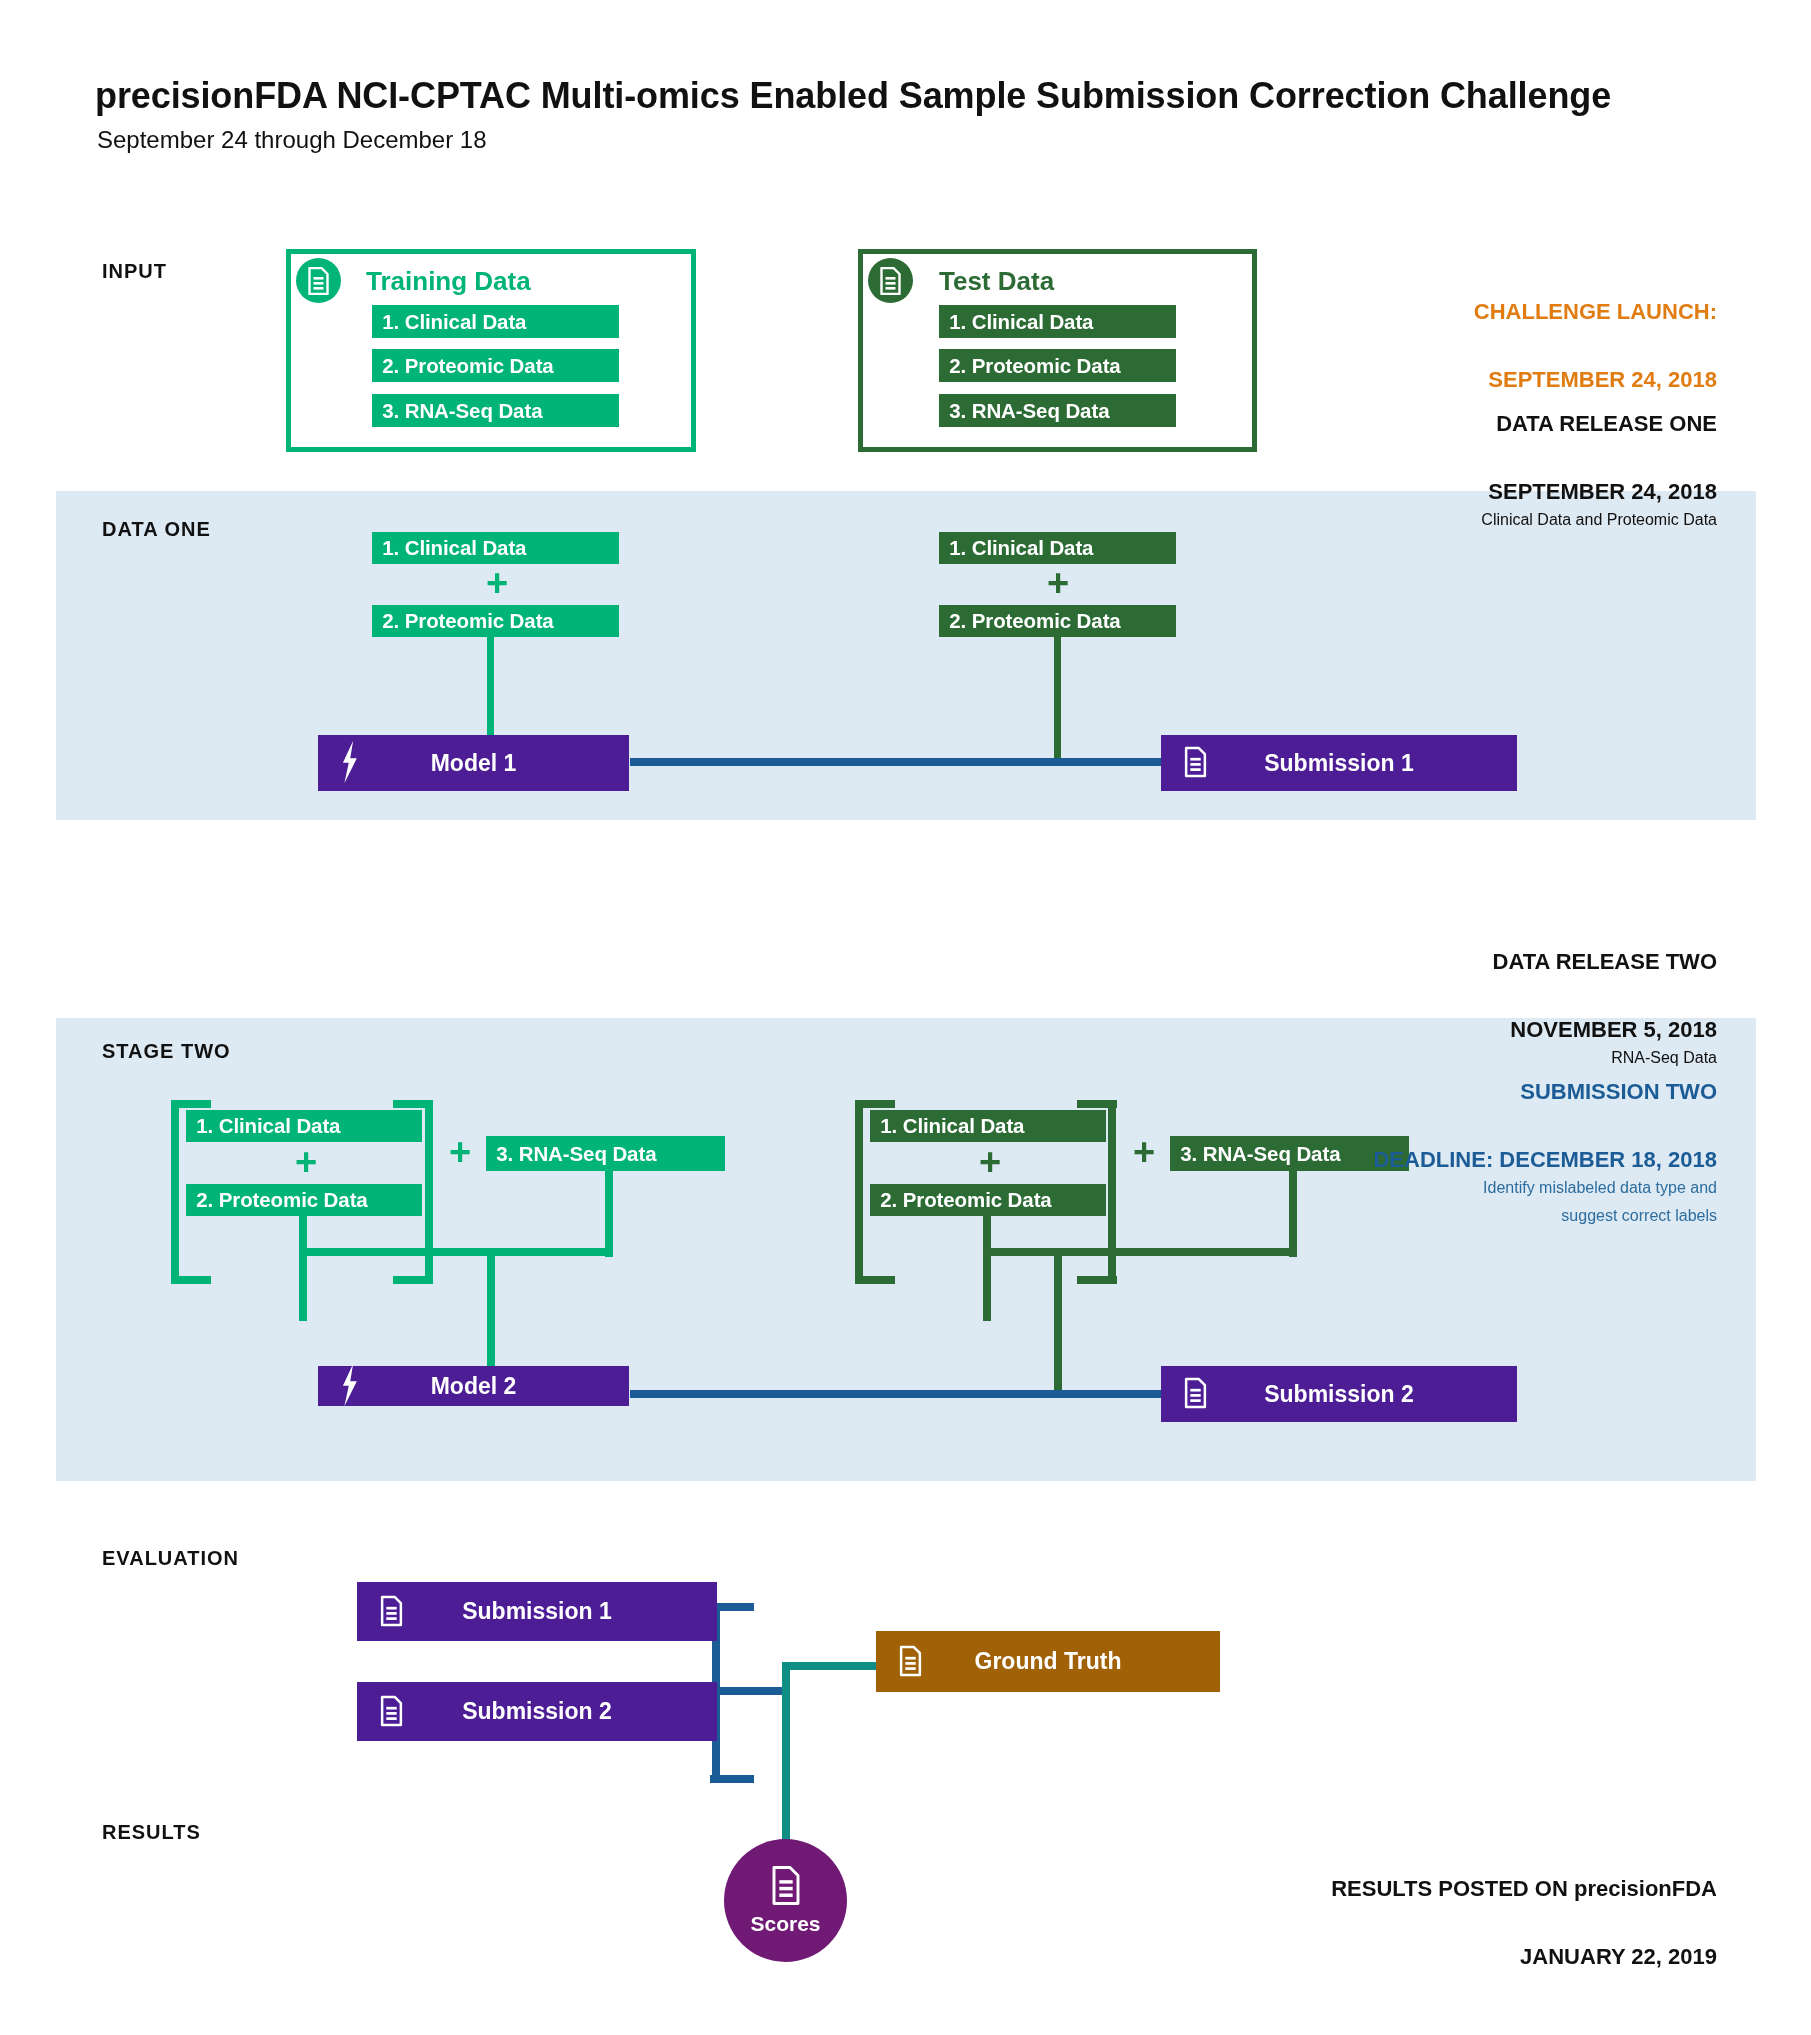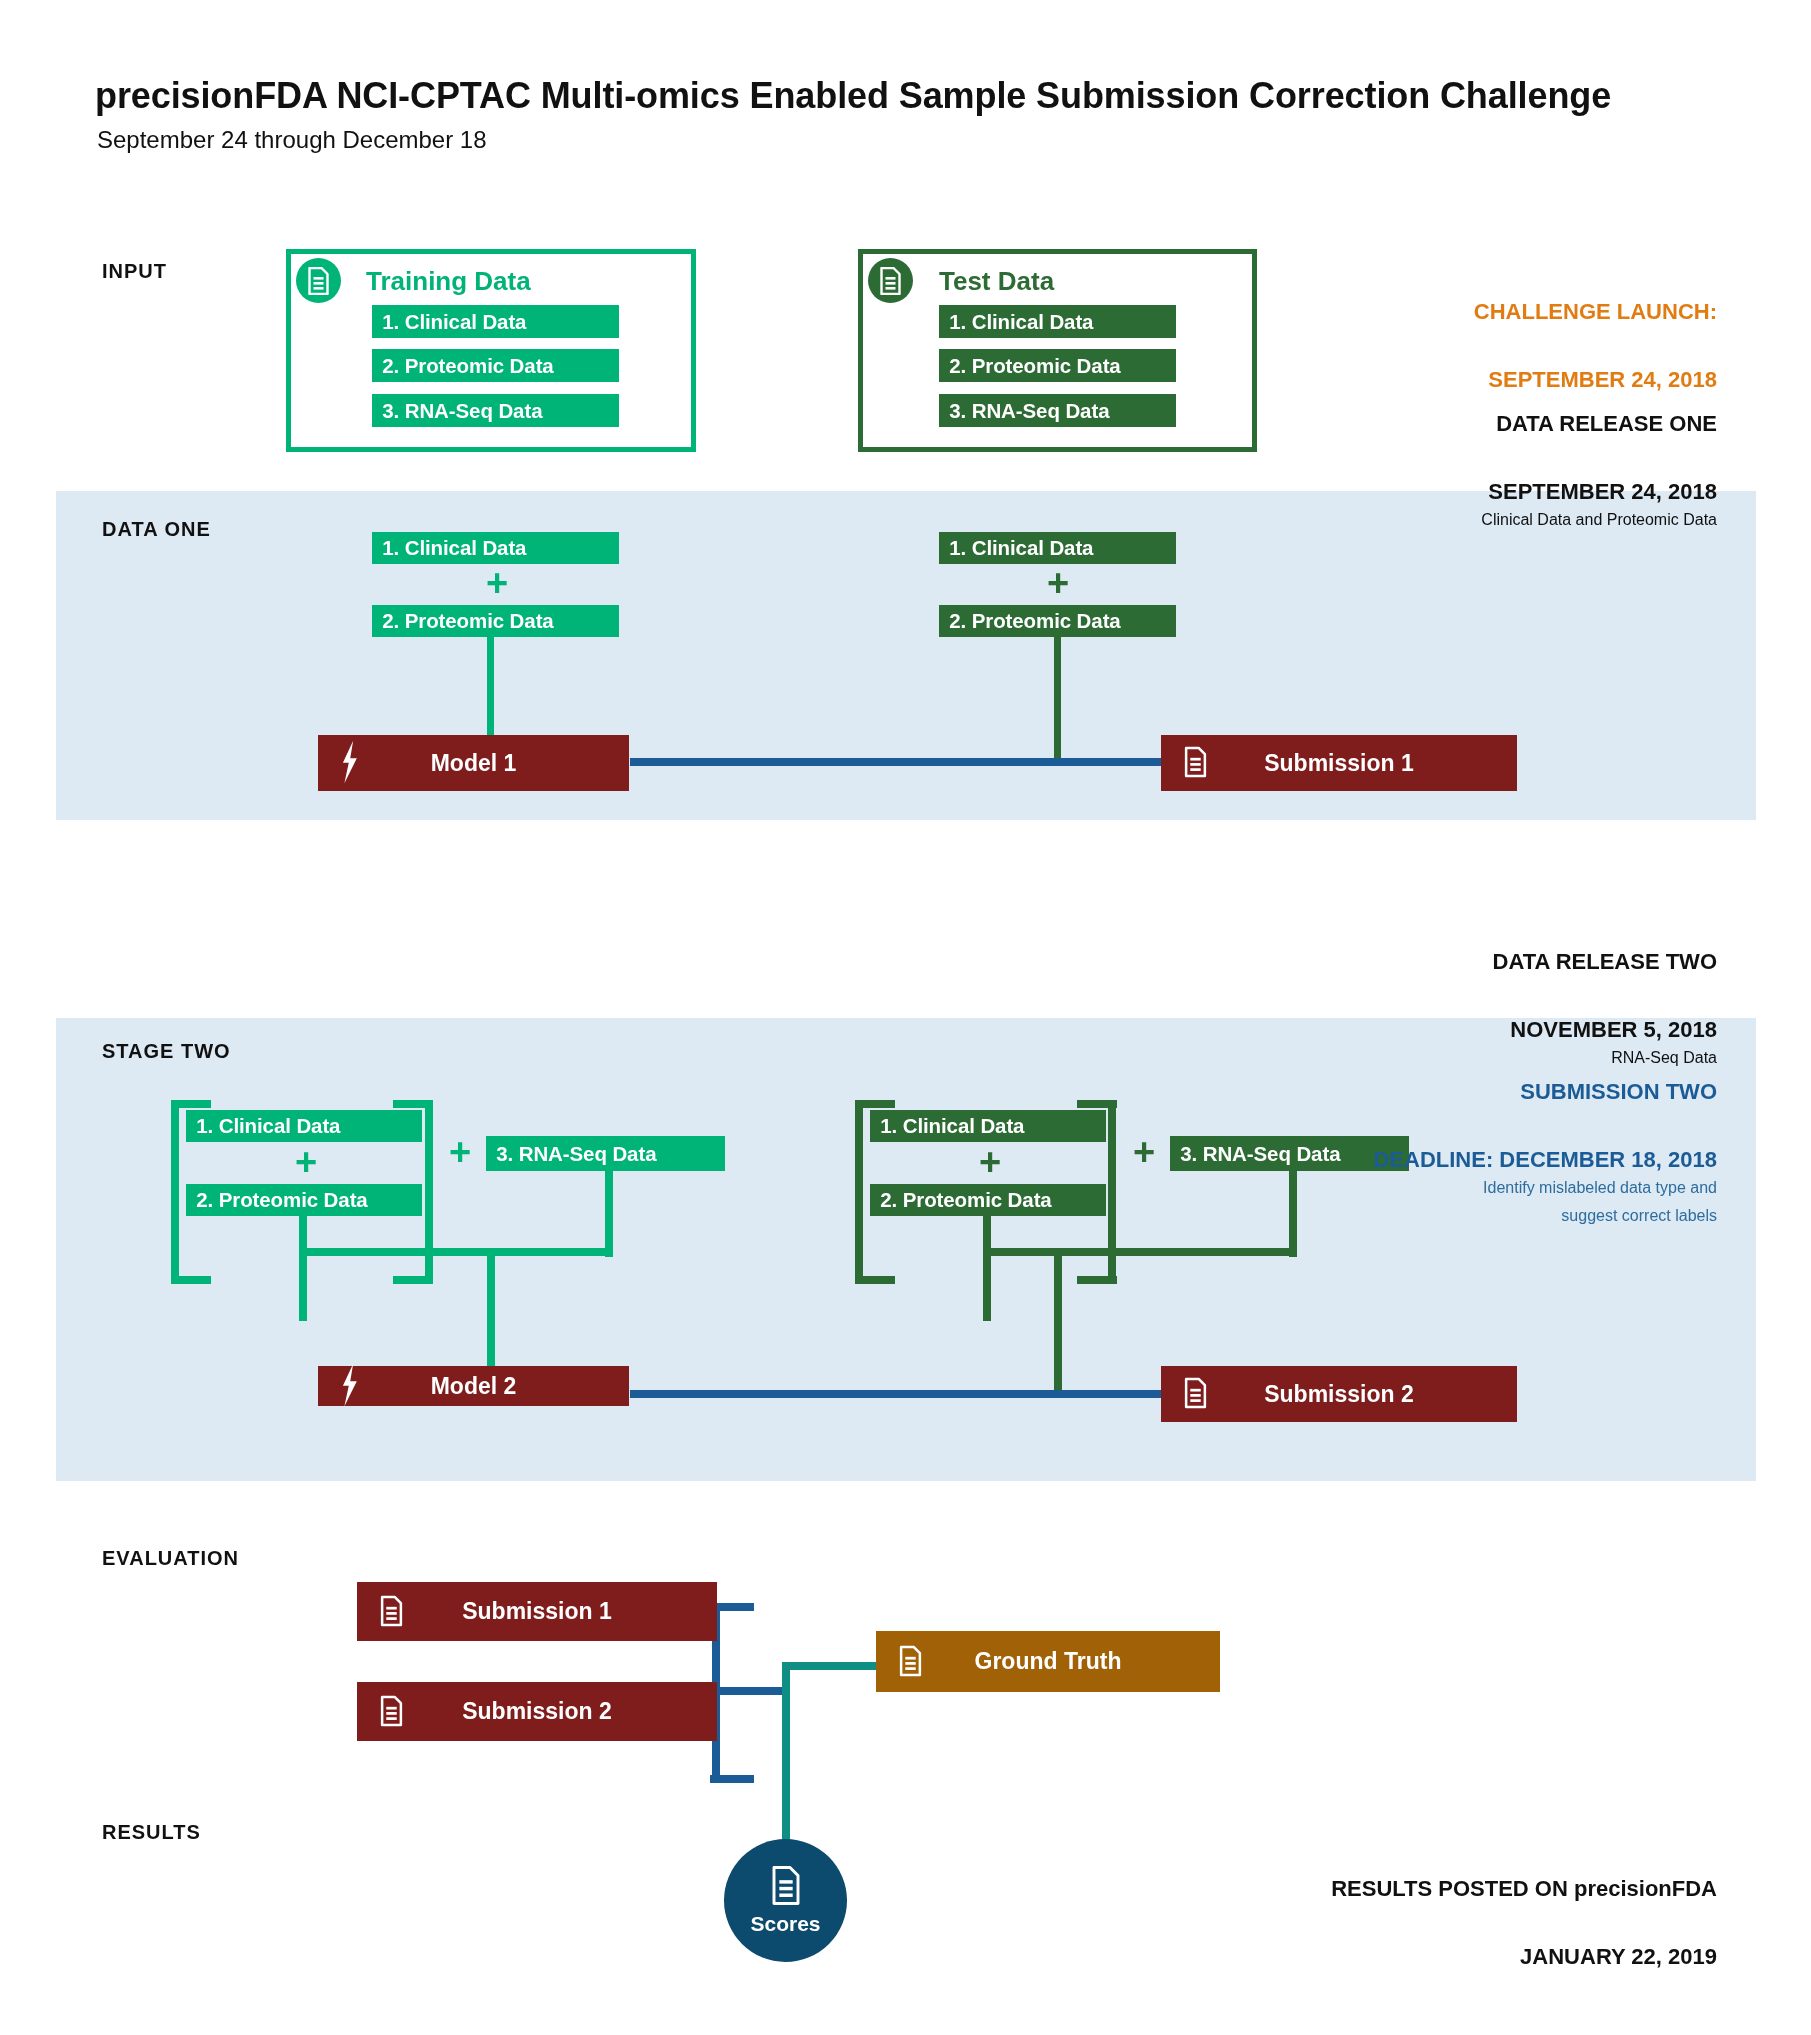--- a/index.html
+++ b/index.html
@@ -89,38 +89,38 @@
   .plus.dark{ color:#2d6b35; }
 
   
   .conn{ background:#00b377; }
   .conn.dark{ background:#2d6b35; }
   .conn.blue{ background:#1b5c96; }
   .conn.teal{ background:#0f8e86; }
 
   
   .pbox{
-    background:#7f1d1d;
+    background:#4c1d95;
     display:flex;align-items:center;
     box-sizing:border-box;
   }
   .pbox .plabel{
     color:#ffffff;font-size:23px;font-weight:600;white-space:nowrap;
     position:absolute;left:0;right:0;text-align:center;
   }
   .pbox .picon{ position:relative; z-index:2; margin-left:22px; }
   .tealbox{ background:#a16207; }
 
   
   .bracket-part{ position:absolute; }
 
   
   #scores-circle{
     left:724px; top:1839px; width:123px; height:123px;
-    border-radius:50%; background:#0c4a6e;
+    border-radius:50%; background:#701a75;
     display:flex;flex-direction:column;align-items:center;justify-content:center;
   }
   #scores-label{ color:#fff; font-size:21px; font-weight:600; margin-top:4.4px; }
 
   
   .anno{ text-align:right; white-space:nowrap; }
   .anno .l1,.anno .l2{ font-weight:bold;margin-top:40px; }
   .anno.orange .l1,.anno.orange .l2{ color:#e07c12; }
   .anno.black .l1,.anno.black .l2{ color:#111111; }
   .anno.blue .l1,.anno.blue .l2{ color:#1b5c96; }

